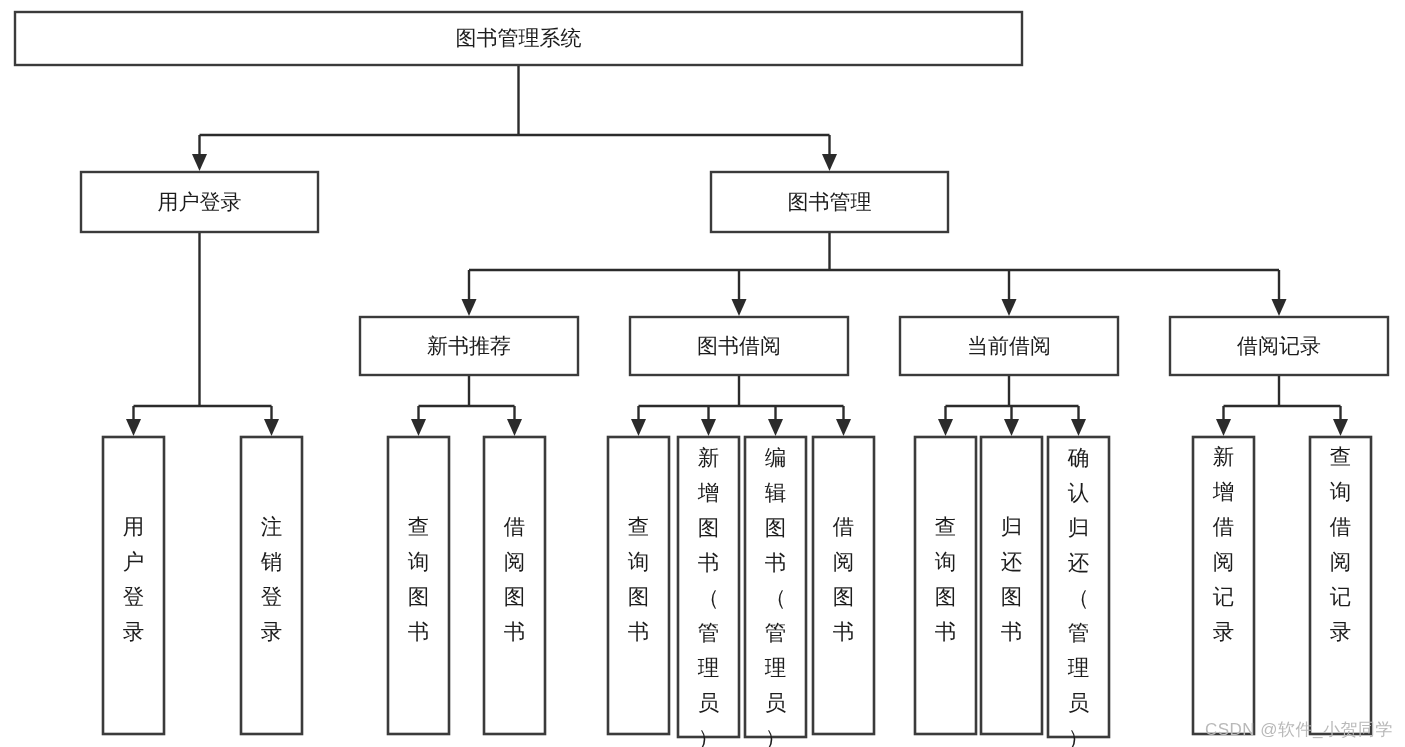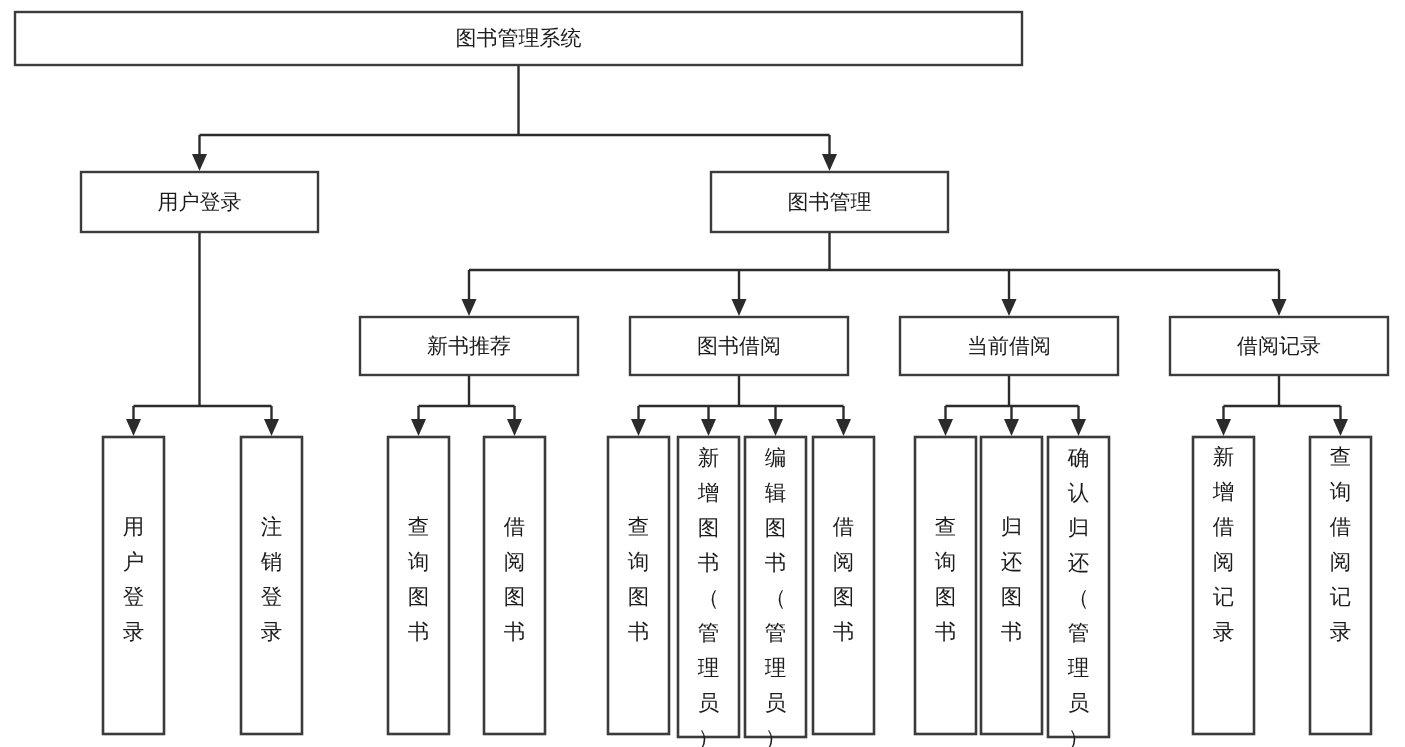--- a/index.html
+++ b/index.html
@@ -206,13 +206,14 @@
         <g>
           <rect x="1193" y="437" width="61" height="297" class="node-box leaf"></rect>
           <text x="1223.5" y="464" class="leaf-label"><tspan x="1223.5" dy="0">新</tspan><tspan x="1223.5" dy="35">增</tspan><tspan x="1223.5" dy="35">借</tspan><tspan x="1223.5" dy="35">阅</tspan><tspan x="1223.5" dy="35">记</tspan><tspan x="1223.5" dy="35">录</tspan></text>
         </g>
         <g>
           <rect x="1310" y="437" width="61" height="297" class="node-box leaf"></rect>
           <text x="1340.5" y="464" class="leaf-label"><tspan x="1340.5" dy="0">查</tspan><tspan x="1340.5" dy="35">询</tspan><tspan x="1340.5" dy="35">借</tspan><tspan x="1340.5" dy="35">阅</tspan><tspan x="1340.5" dy="35">记</tspan><tspan x="1340.5" dy="35">录</tspan></text>
         </g>
       </g>
   </svg>
+  <div class="watermark">CSDN @软件_小贺同学</div>
 </div>
 
 </body></html>

